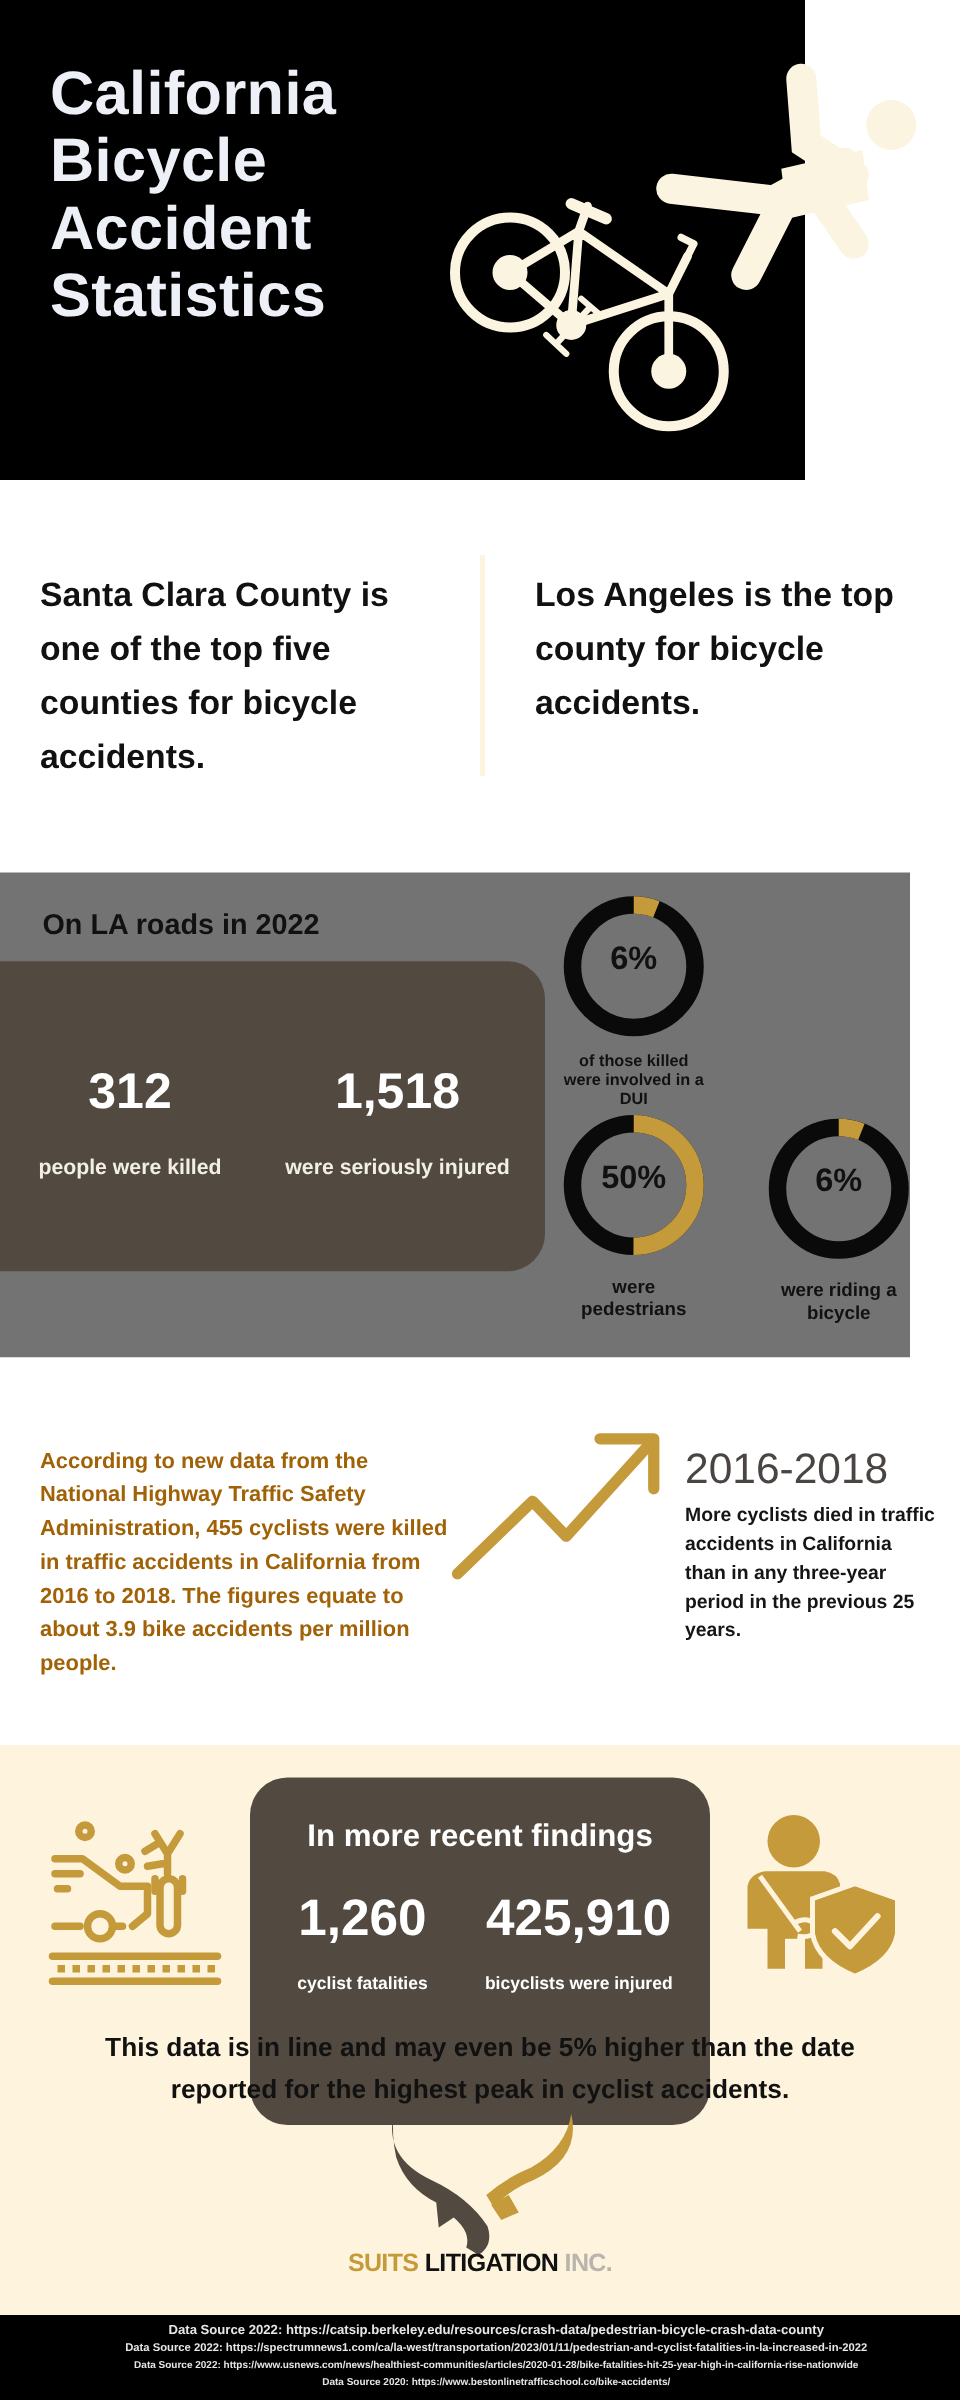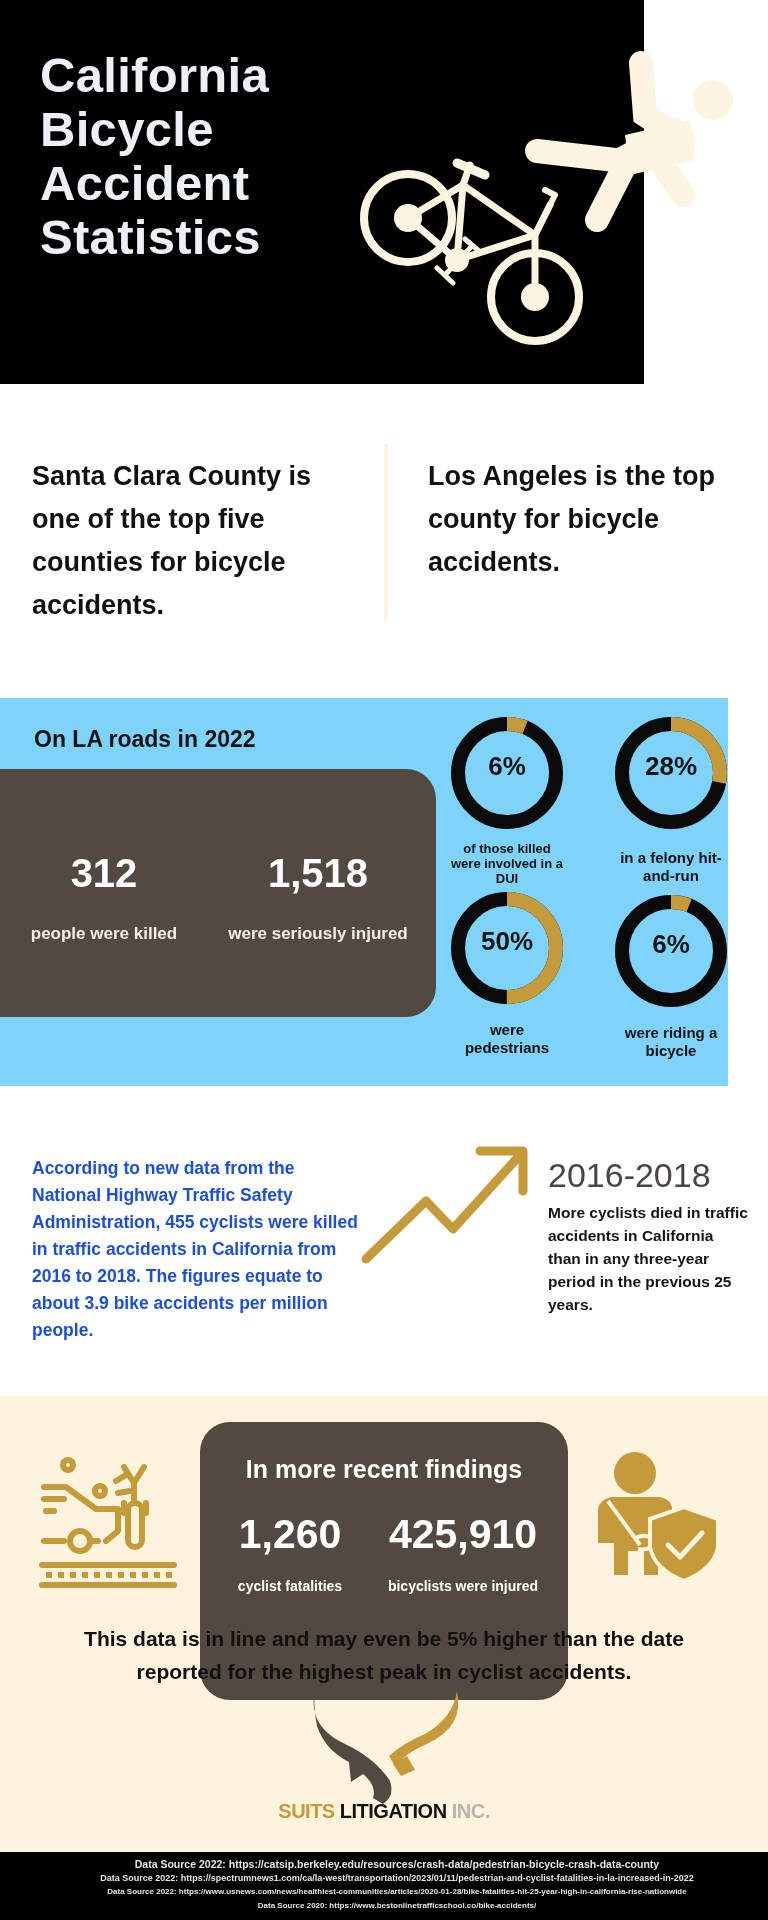--- a/index.html
+++ b/index.html
@@ -10,42 +10,42 @@
   .hero-title { position: absolute; left: 40px; top: 48px; color: #eef0f8; font-weight: bold; font-size: 49px; line-height: 54px; letter-spacing: 0.3px; }
   .hero-title span { display: block; }
   .hero-art { position: absolute; left: 345px; top: 35px; width: 410px; height: 320px; }
 
   .claims { position: absolute; left: 0; top: 384px; width: 768px; height: 314px; background: #fff; }
   .claim { position: absolute; font-weight: bold; font-size: 27px; line-height: 43px; color: #111; }
   .claim-left { left: 32px; top: 71px; width: 330px; }
   .claim-right { left: 428px; top: 71px; width: 310px; }
   .claim-divider { position: absolute; left: 384px; top: 60px; width: 4px; height: 177px; background: #fbf4de; }
 
-  .la { position: absolute; left: 0; top: 698px; width: 728px; height: 388px; background: #7dd3fc; }
+  .la { position: absolute; left: 0; top: 698px; width: 728px; height: 388px; background: #737373; }
   .la-title { position: absolute; left: 34px; top: 28px; font-size: 23px; font-weight: bold; color: #111; }
   .la-box { position: absolute; left: 0; top: 71px; width: 436px; height: 248px; background: #524a40; border-radius: 0 30px 30px 0; }
   .la-stat { position: absolute; text-align: center; color: #fff; }
   .la-stat .num { font-size: 40px; font-weight: bold; display: block; line-height: 66px; }
   .la-stat .lbl { font-size: 17px; font-weight: bold; display: block; margin-top: 18px; color: #f2efe8; }
   .la-stat-1 { left: 14px; top: 71px; width: 180px; }
   .la-stat-2 { left: 218px; top: 71px; width: 200px; }
 
   .donut { position: absolute; width: 116px; text-align: center; }
   .donut svg { display: block; margin: 0 auto; }
   .donut .pct { position: absolute; left: 0; width: 116px; top: 36px; font-size: 26px; font-weight: bold; color: #111; text-align: center; }
   .donut .cap { font-size: 13px; font-weight: bold; color: #111; line-height: 15px; margin-top: 10px; }
   .d1 { left: 449px; top: 17px; }
   .d2 { left: 613px; top: 17px; }
   .d3 { left: 449px; top: 192px; }
   .d4 { left: 613px; top: 195px; }
   .d2 .cap { font-size: 15px; line-height: 18px; margin-top: 18px; }
   .d3 .cap, .d4 .cap { font-size: 15px; line-height: 18px; margin-top: 15px; }
 
   .trend { position: absolute; left: 0; top: 1086px; width: 768px; height: 310px; background: #fff; }
-  .trend-text { position: absolute; left: 32px; top: 69px; width: 330px; font-size: 17.5px; line-height: 27px; font-weight: bold; color: #1d4ed8; }
+  .trend-text { position: absolute; left: 32px; top: 69px; width: 330px; font-size: 17.5px; line-height: 27px; font-weight: bold; color: #a16207; }
   .trend-arrow { position: absolute; left: 358px; top: 45px; width: 175px; height: 145px; }
   .trend-range { position: absolute; left: 548px; top: 70px; font-size: 34px; color: #4a4542; }
   .trend-desc { position: absolute; left: 548px; top: 115px; width: 200px; font-size: 15.5px; line-height: 23px; font-weight: bold; color: #151515; }
 
   .recent { position: absolute; left: 0; top: 1396px; width: 768px; height: 456px; background: #fef3dc; }
   .recent-box { position: absolute; left: 200px; top: 26px; width: 368px; height: 278px; background: #524a40; border-radius: 30px; color: #fff; padding-left: 32px; }
   .recent-title { position: absolute; left: 0; top: 33px; width: 368px; text-align: center; font-size: 25px; font-weight: bold; }
   .recent-stat { position: absolute; text-align: center; }
   .recent-stat .num { display: block; font-size: 41px; font-weight: bold; line-height: 48px; }
   .recent-stat .lbl { display: block; font-size: 14px; font-weight: bold; margin-top: 20px; color: #ffffff; }
@@ -128,28 +128,20 @@
     </div>
   </div>
 
   <div class="donut d1">
     <svg width="116" height="116" viewBox="0 0 116 116">
       <circle cx="58" cy="58" r="49" fill="none" stroke="#0a0a0a" stroke-width="14"></circle>
       <circle cx="58" cy="58" r="49" fill="none" stroke="#c49a3a" stroke-width="14" stroke-dasharray="18.5 289" transform="rotate(-90 58 58)"></circle>
     </svg>
     <div class="pct">6%</div>
     <div class="cap">of those killed were involved in a DUI</div>
-  </div>
-  <div class="donut d2">
-    <svg width="116" height="116" viewBox="0 0 116 116">
-      <circle cx="58" cy="58" r="49" fill="none" stroke="#0a0a0a" stroke-width="14"></circle>
-      <circle cx="58" cy="58" r="49" fill="none" stroke="#c49a3a" stroke-width="14" stroke-dasharray="86.2 289" transform="rotate(-90 58 58)"></circle>
-    </svg>
-    <div class="pct">28%</div>
-    <div class="cap">in a felony hit-and-run</div>
   </div>
   <div class="donut d3">
     <svg width="116" height="116" viewBox="0 0 116 116">
       <circle cx="58" cy="58" r="49" fill="none" stroke="#0a0a0a" stroke-width="14"></circle>
       <circle cx="58" cy="58" r="49" fill="none" stroke="#c49a3a" stroke-width="14" stroke-dasharray="153.9 308" transform="rotate(-90 58 58)"></circle>
     </svg>
     <div class="pct">50%</div>
     <div class="cap">were pedestrians</div>
   </div>
   <div class="donut d4">

